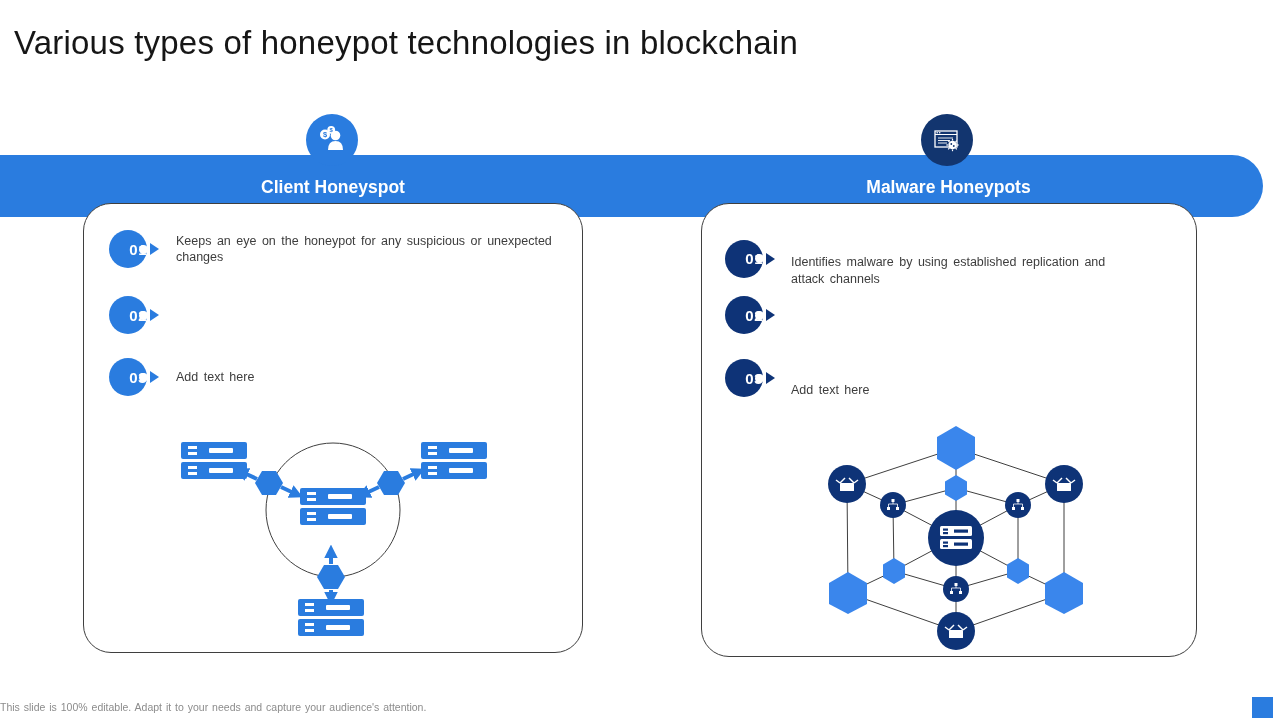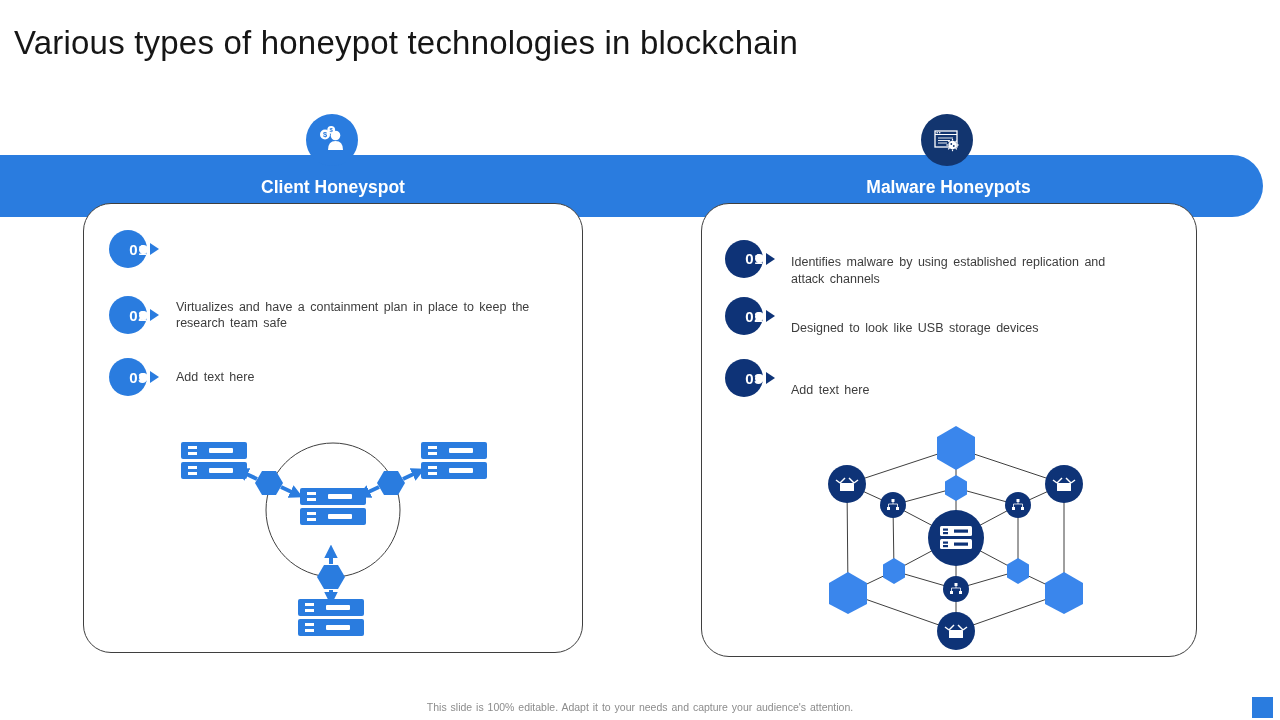--- a/index.html
+++ b/index.html
@@ -49,21 +49,21 @@
   .blue-acc .num-arrow { border-left:9px solid #2a7cdf; }
   .navy-acc .num-arrow { border-left:9px solid #0e3377; }
 
   .item-text { font-size:12.5px; color:#3d3d3d; line-height:1.32; word-spacing:2px; }
   .card.left  .item-text { margin-left:29px; width:382px; }
   .card.right .item-text { margin-left:28px; width:340px;margin-top:24px; }
 
   .diagram-client  { position:absolute; left:5px;   top:232px; }
   .diagram-malware { position:absolute; left:119px; top:219px; }
 
-  .footer-note { position:absolute; left:0; top:701px; width:1280px; text-align:center;
+  .footer-note { position:absolute; left:0; top:701px; width:1280px; text-align:left;
                  font-size:10.5px; color:#8c8c8c; word-spacing:1px; }
   .corner-square { position:absolute; left:1252px; top:697px; width:21px; height:21px;
                    background:#2a7cdf; }
 </style>
 </head>
 <body>
 
 <div class="stage">
 
   <div class="slide-title">Various types of honeypot technologies in blockchain</div>
@@ -109,28 +109,28 @@
     </svg>
   </div>
 
   <div class="card left blue-acc">
     <div class="row r1">
       <div class="num-badge">
         <span>01</span>
         <span class="num-dot"></span>
         <span class="num-arrow"></span>
       </div>
+      <div class="item-text">Keeps an eye on the honeypot for any suspicious or unexpected changes</div>
     </div>
     <div class="row r2">
       <div class="num-badge">
         <span>02</span>
         <span class="num-dot"></span>
         <span class="num-arrow"></span>
       </div>
-      <div class="item-text">Virtualizes and have a containment plan in place to keep the research team safe</div>
     </div>
     <div class="row r3">
       <div class="num-badge">
         <span>03</span>
         <span class="num-dot"></span>
         <span class="num-arrow"></span>
       </div>
       <div class="item-text">Add text here</div>
     </div>
 
@@ -205,21 +205,20 @@
         <span class="num-arrow"></span>
       </div>
       <div class="item-text">Identifies malware by using established replication and attack channels</div>
     </div>
     <div class="row r2">
       <div class="num-badge">
         <span>02</span>
         <span class="num-dot"></span>
         <span class="num-arrow"></span>
       </div>
-      <div class="item-text">Designed to look like USB storage devices</div>
     </div>
     <div class="row r3">
       <div class="num-badge">
         <span>03</span>
         <span class="num-dot"></span>
         <span class="num-arrow"></span>
       </div>
       <div class="item-text">Add text here</div>
     </div>
 

